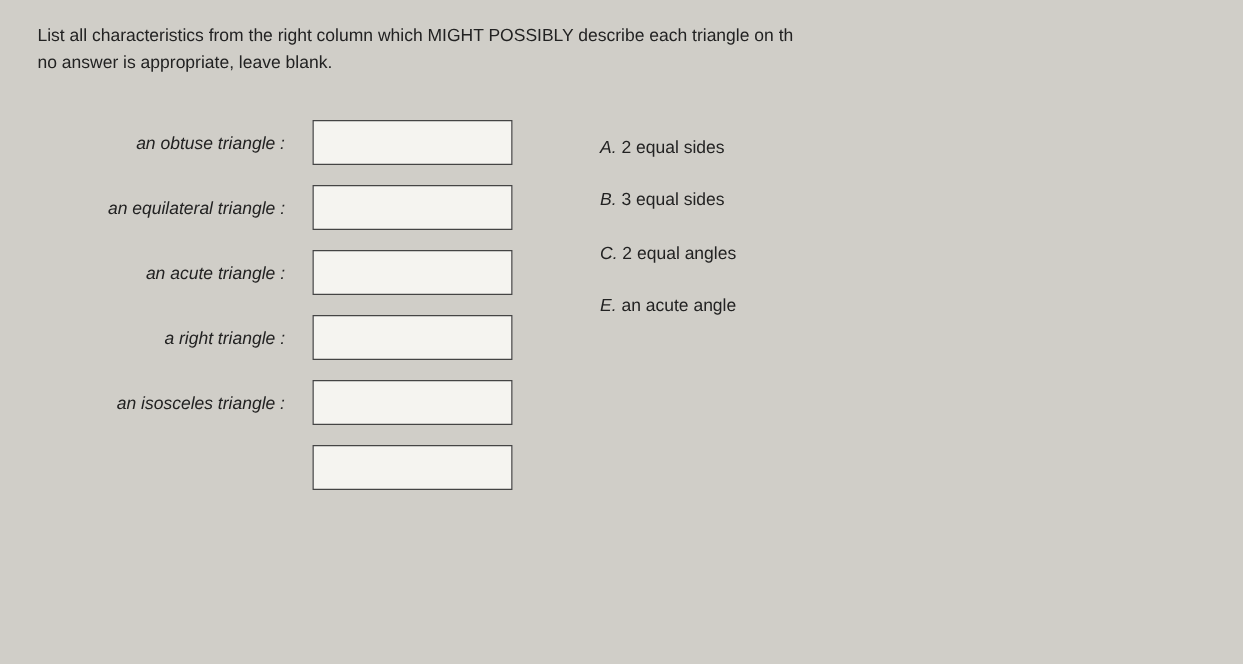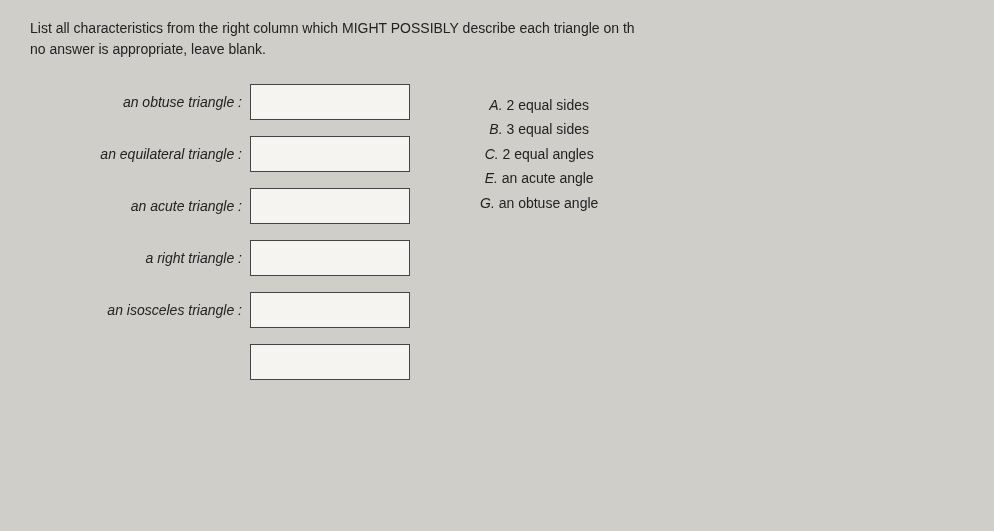--- a/index.html
+++ b/index.html
@@ -24,21 +24,21 @@
       height: 531px;
       background-color: #d0cec8;
       position: relative;
       padding: 18px 30px;
     }
 
     .instructions {
       font-size: 14px;
       color: #222;
       line-height: 1.5;
-      margin-bottom: 24px;
+      margin-bottom: 36px;
       max-width: 700px;
     }
 
     .content-area {
       display: flex;
       flex-direction: row;
       align-items: flex-start;
       gap: 40px;
     }
 
@@ -47,21 +47,21 @@
       flex-direction: column;
       gap: 16px;
       min-width: 380px;
     }
 
     .triangle-row {
       display: flex;
       flex-direction: row;
       align-items: center;
       justify-content: flex-end;
-      gap: 8px;
+      gap: 22px;
     }
 
     .triangle-label {
       font-size: 14px;
       color: #222;
       text-align: right;
       min-width: 180px;
       font-style: italic;
     }
 
@@ -78,22 +78,21 @@
       flex-direction: column;
       justify-content: flex-start;
       margin-top: 10px;
       margin-left: 30px;
     }
 
     .options-list {
       list-style: none;
       display: flex;
       flex-direction: column;
-      gap: 2px;
-      align-items: center;
+      gap: 20px;
     }
 
     .options-list li {
       font-size: 14px;
       color: #222;
       line-height: 1.6;
     }
 
     .option-letter {
       font-style: italic;
@@ -137,17 +136,16 @@
         </div>
       </div>
 
     <div class="right-panel">
       <ul class="options-list">
 
       <li><span class="option-letter">A.</span> 2 equal sides</li>
           <li><span class="option-letter">B.</span> 3 equal sides</li>
           <li><span class="option-letter">C.</span> 2 equal angles</li>
           <li><span class="option-letter">E.</span> an acute angle</li>
-          <li><span class="option-letter">G.</span> an obtuse angle</li>
         </ul>
     </div>
   </div>
 </div>
 
 </body></html>

